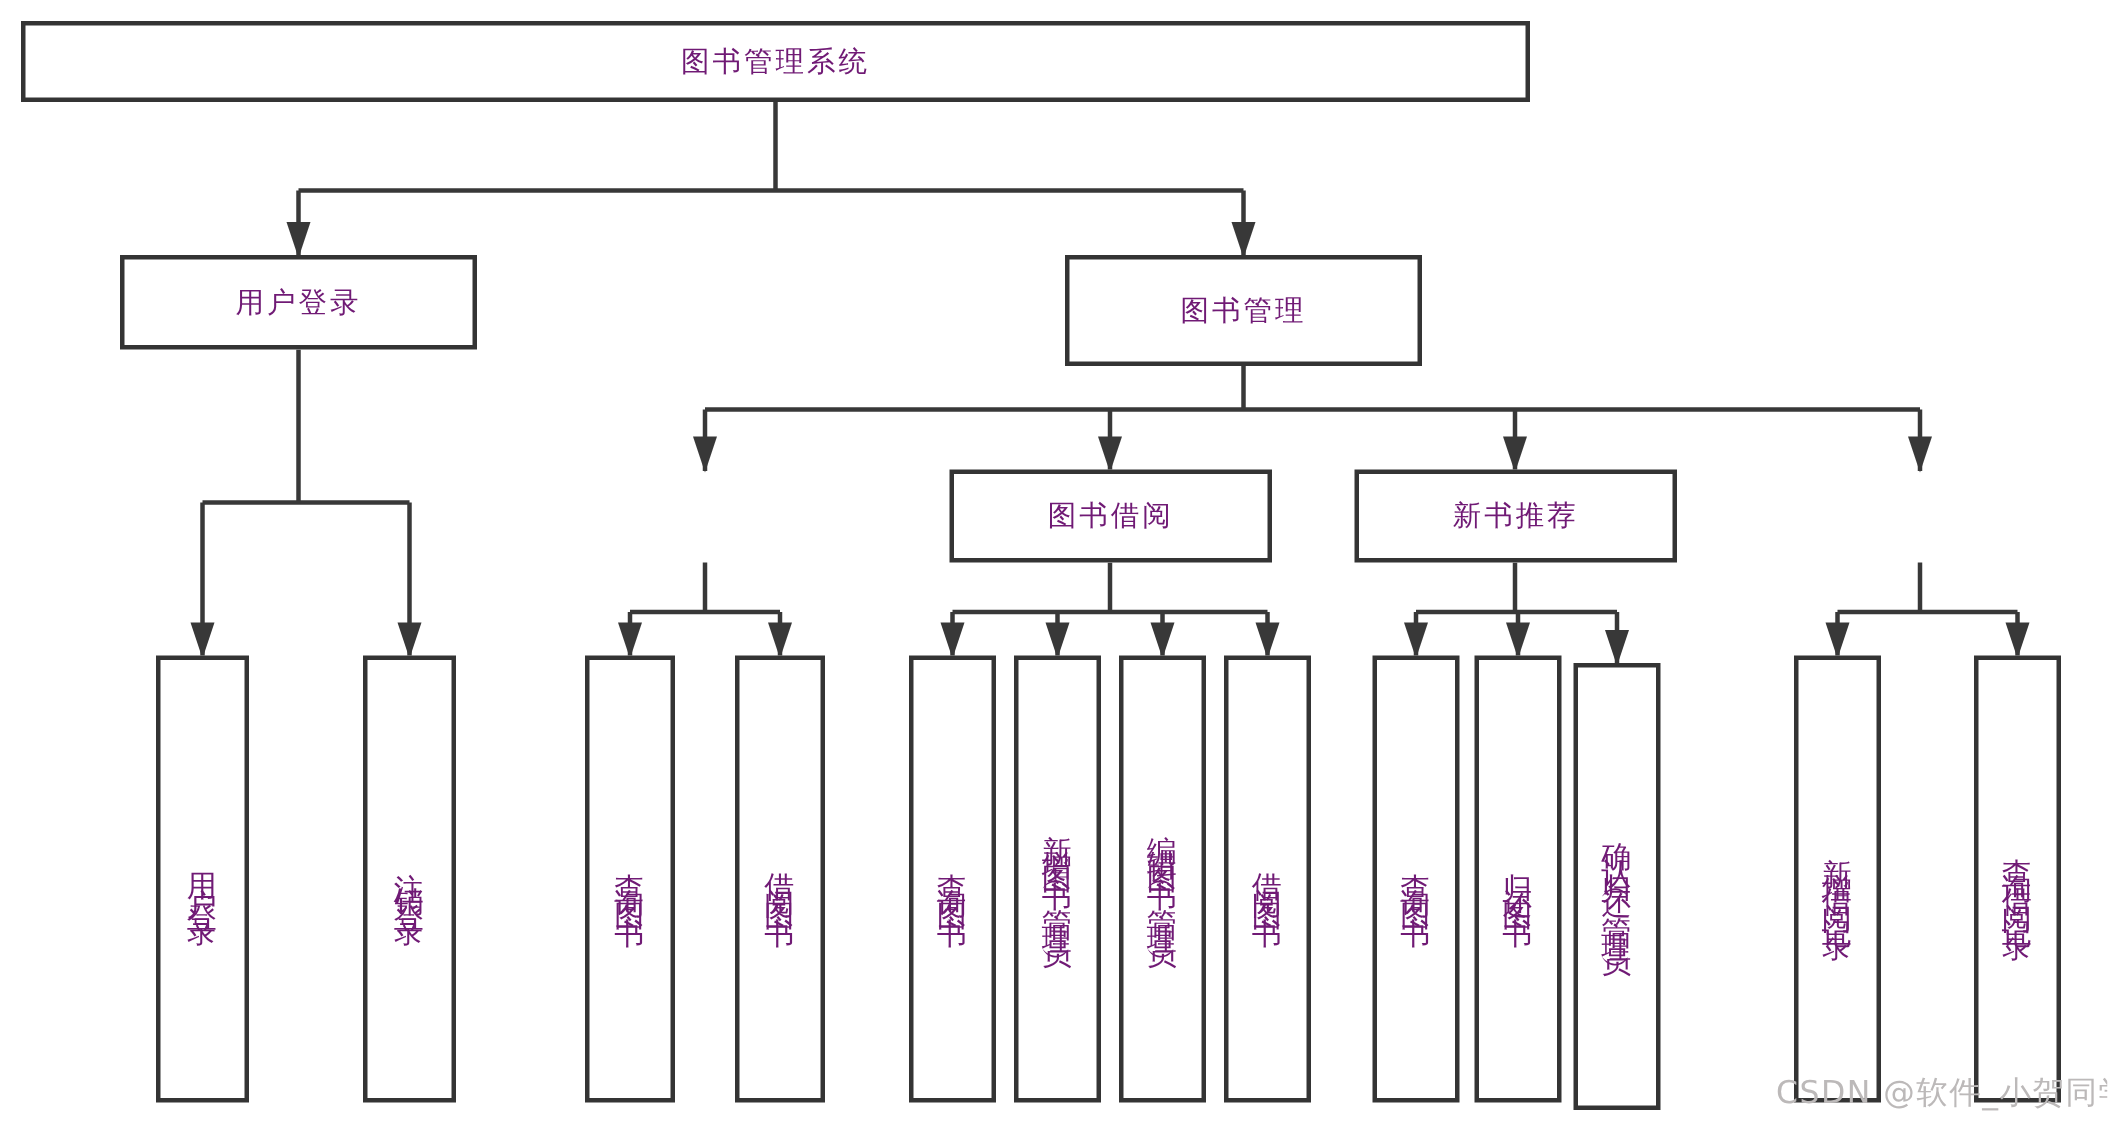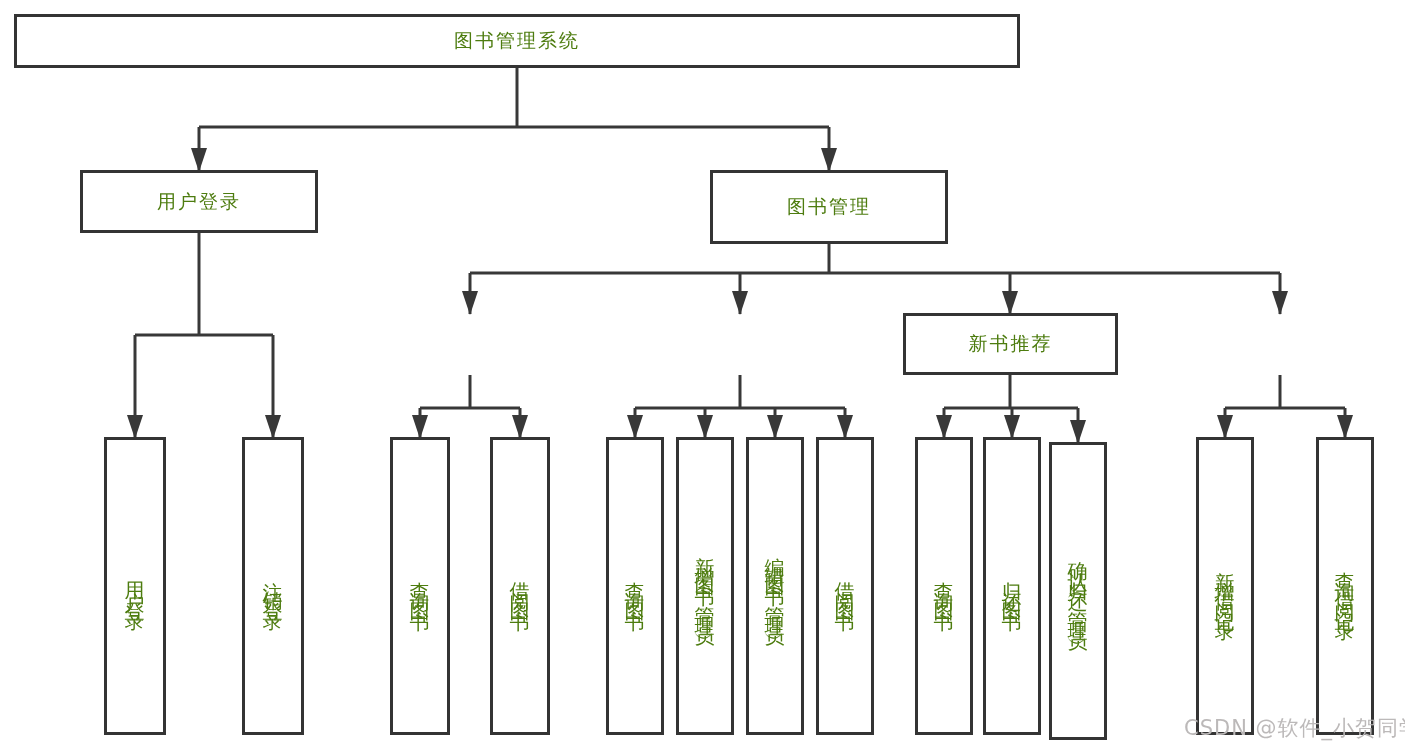--- a/index.html
+++ b/index.html
@@ -4,21 +4,21 @@
 <title></title>
 <style>
   html,body { margin:0; padding:0; background:#ffffff; }
   .stage {
     position:relative; width:1405px; height:747px; background:#ffffff; overflow:hidden;
     font-family:"DejaVu Sans","Liberation Sans",sans-serif;
   }
   .wires { position:absolute; left:0; top:0; z-index:1; }
   .node {
     position:absolute; box-sizing:border-box; z-index:2;
-    background:#ffffff; border:3px solid #343434; color:#4d7c0f;
+    background:#ffffff; border:3px solid #343434; color:#701a75;
     display:flex; align-items:center; justify-content:center;
     white-space:nowrap;
   }
   .h { font-size:19px; letter-spacing:2px; }
   .v {
     writing-mode:vertical-rl; text-orientation:mixed;
     font-size:20px; letter-spacing:10px; line-height:1;
   }
   .watermark {
     position:absolute; z-index:5; left:1184px; top:714px;
@@ -94,20 +94,21 @@
       <polygon points="1217,415 1233,415 1225,439"></polygon>
       <polygon points="1337,415 1353,415 1345,439"></polygon>
     </g>
   </svg>
 
   <div class="node h" style="left:14px;top:14px;width:1006px;height:54px">图书管理系统</div>
 
   <div class="node h" style="left:80px;top:170px;width:238px;height:63px">用户登录</div>
   <div class="node h" style="left:710px;top:170px;width:238px;height:74px">图书管理</div>
 
+  <div class="node h" style="left:633px;top:313px;width:215px;height:62px">图书借阅</div>
   <div class="node h" style="left:903px;top:313px;width:215px;height:62px">新书推荐</div>
 
   <div class="node v" style="left:104px;top:437px;width:62px;height:298px">用户登录</div>
   <div class="node v" style="left:242px;top:437px;width:62px;height:298px">注销登录</div>
 
   <div class="node v" style="left:390px;top:437px;width:60px;height:298px">查询图书</div>
   <div class="node v" style="left:490px;top:437px;width:60px;height:298px">借阅图书</div>
 
   <div class="node v" style="left:606px;top:437px;width:58px;height:298px">查询图书</div>
   <div class="node v" style="left:676px;top:437px;width:58px;height:298px">新增图书（管理员）</div>

